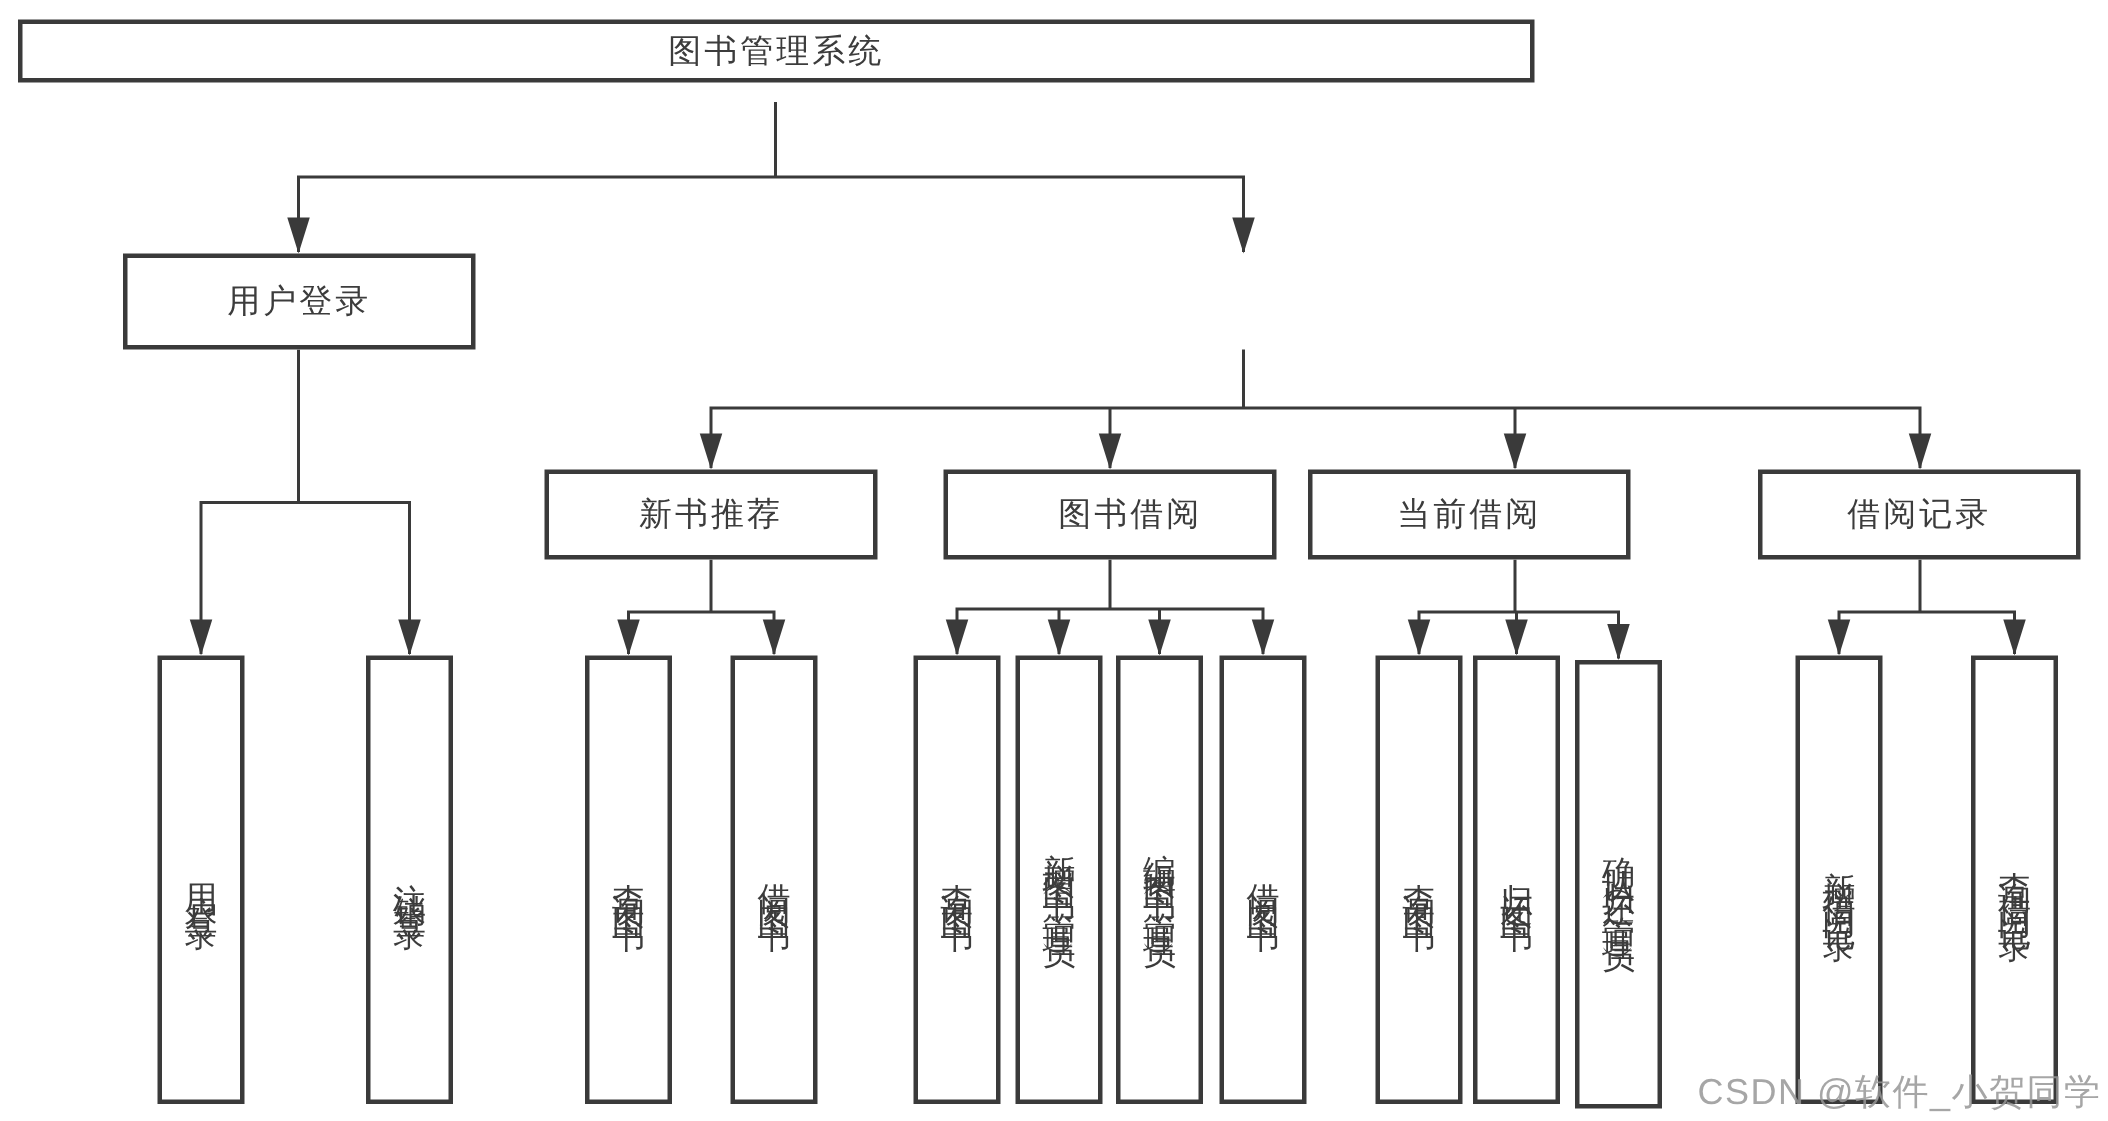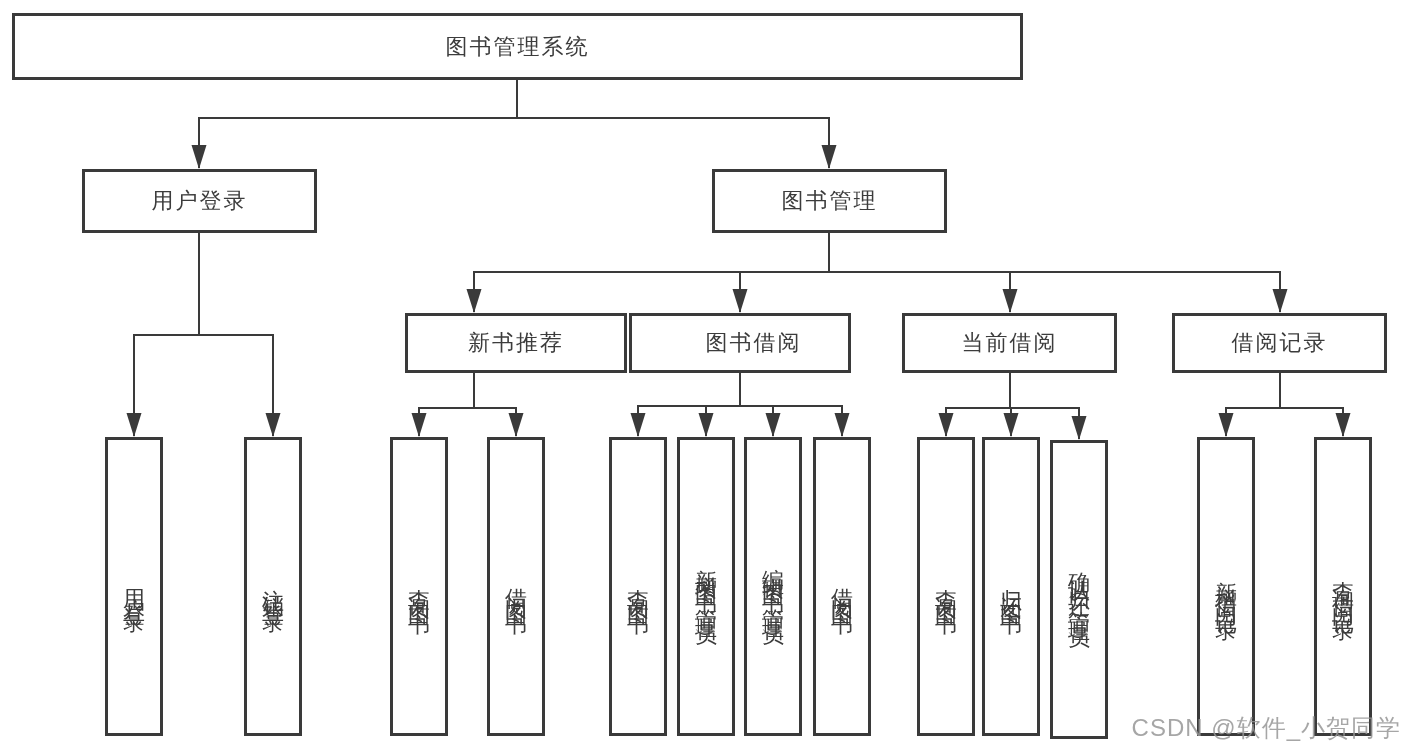--- a/index.html
+++ b/index.html
@@ -55,28 +55,27 @@
         <polygon points="765.5,413 780.5,413 773,437"></polygon>
         <polygon points="834.5,413 849.5,413 842,437"></polygon>
         <polygon points="938.5,413 953.5,413 946,437"></polygon>
         <polygon points="1003.5,413 1018.5,413 1011,437"></polygon>
         <polygon points="1071.5,416 1086.5,416 1079,440"></polygon>
         <polygon points="1218.5,413 1233.5,413 1226,437"></polygon>
         <polygon points="1335.5,413 1350.5,413 1343,437"></polygon>
       </g>
   </svg>
 
-  <div class="node hbox" style="left:12px;top:13px;width:1011px;height:67px;">图书管理系统</div>
+  <div class="node hbox" style="left:12px;top:13px;width:1011px;height:42px;">图书管理系统</div>
 
   <div class="node hbox" style="left:82px;top:169px;width:235px;height:64px;">用户登录</div>
-  <div class="node hbox" style="left:712px;top:169px;width:235px;height:64px;">图书管理</div>
 
-  <div class="node hbox" style="left:363px;top:313px;width:222px;height:60px;margin-left:42px;">新书推荐</div>
+  <div class="node hbox" style="left:363px;top:313px;width:222px;height:60px;">新书推荐</div>
   <div class="node hbox" style="left:629px;top:313px;width:222px;height:60px;padding-left:27px;">图书借阅</div>
-  <div class="node hbox" style="left:902px;top:313px;width:215px;height:60px;text-align:center;">当前借阅</div>
+  <div class="node hbox" style="left:872px;top:313px;width:215px;height:60px;text-align:center;">当前借阅</div>
   <div class="node hbox" style="left:1172px;top:313px;width:215px;height:60px;">借阅记录</div>
 
   <div class="node vbox" style="left:105px;top:437px;width:58px;height:299px;">用户登录</div>
   <div class="node vbox" style="left:244px;top:437px;width:58px;height:299px;">注销登录</div>
 
   <div class="node vbox" style="left:390px;top:437px;width:58px;height:299px;">查询图书</div>
   <div class="node vbox" style="left:487px;top:437px;width:58px;height:299px;">借阅图书</div>
 
   <div class="node vbox" style="left:609px;top:437px;width:58px;height:299px;">查询图书</div>
   <div class="node vbox" style="left:677px;top:437px;width:58px;height:299px;">新增图书（管理员）</div>

